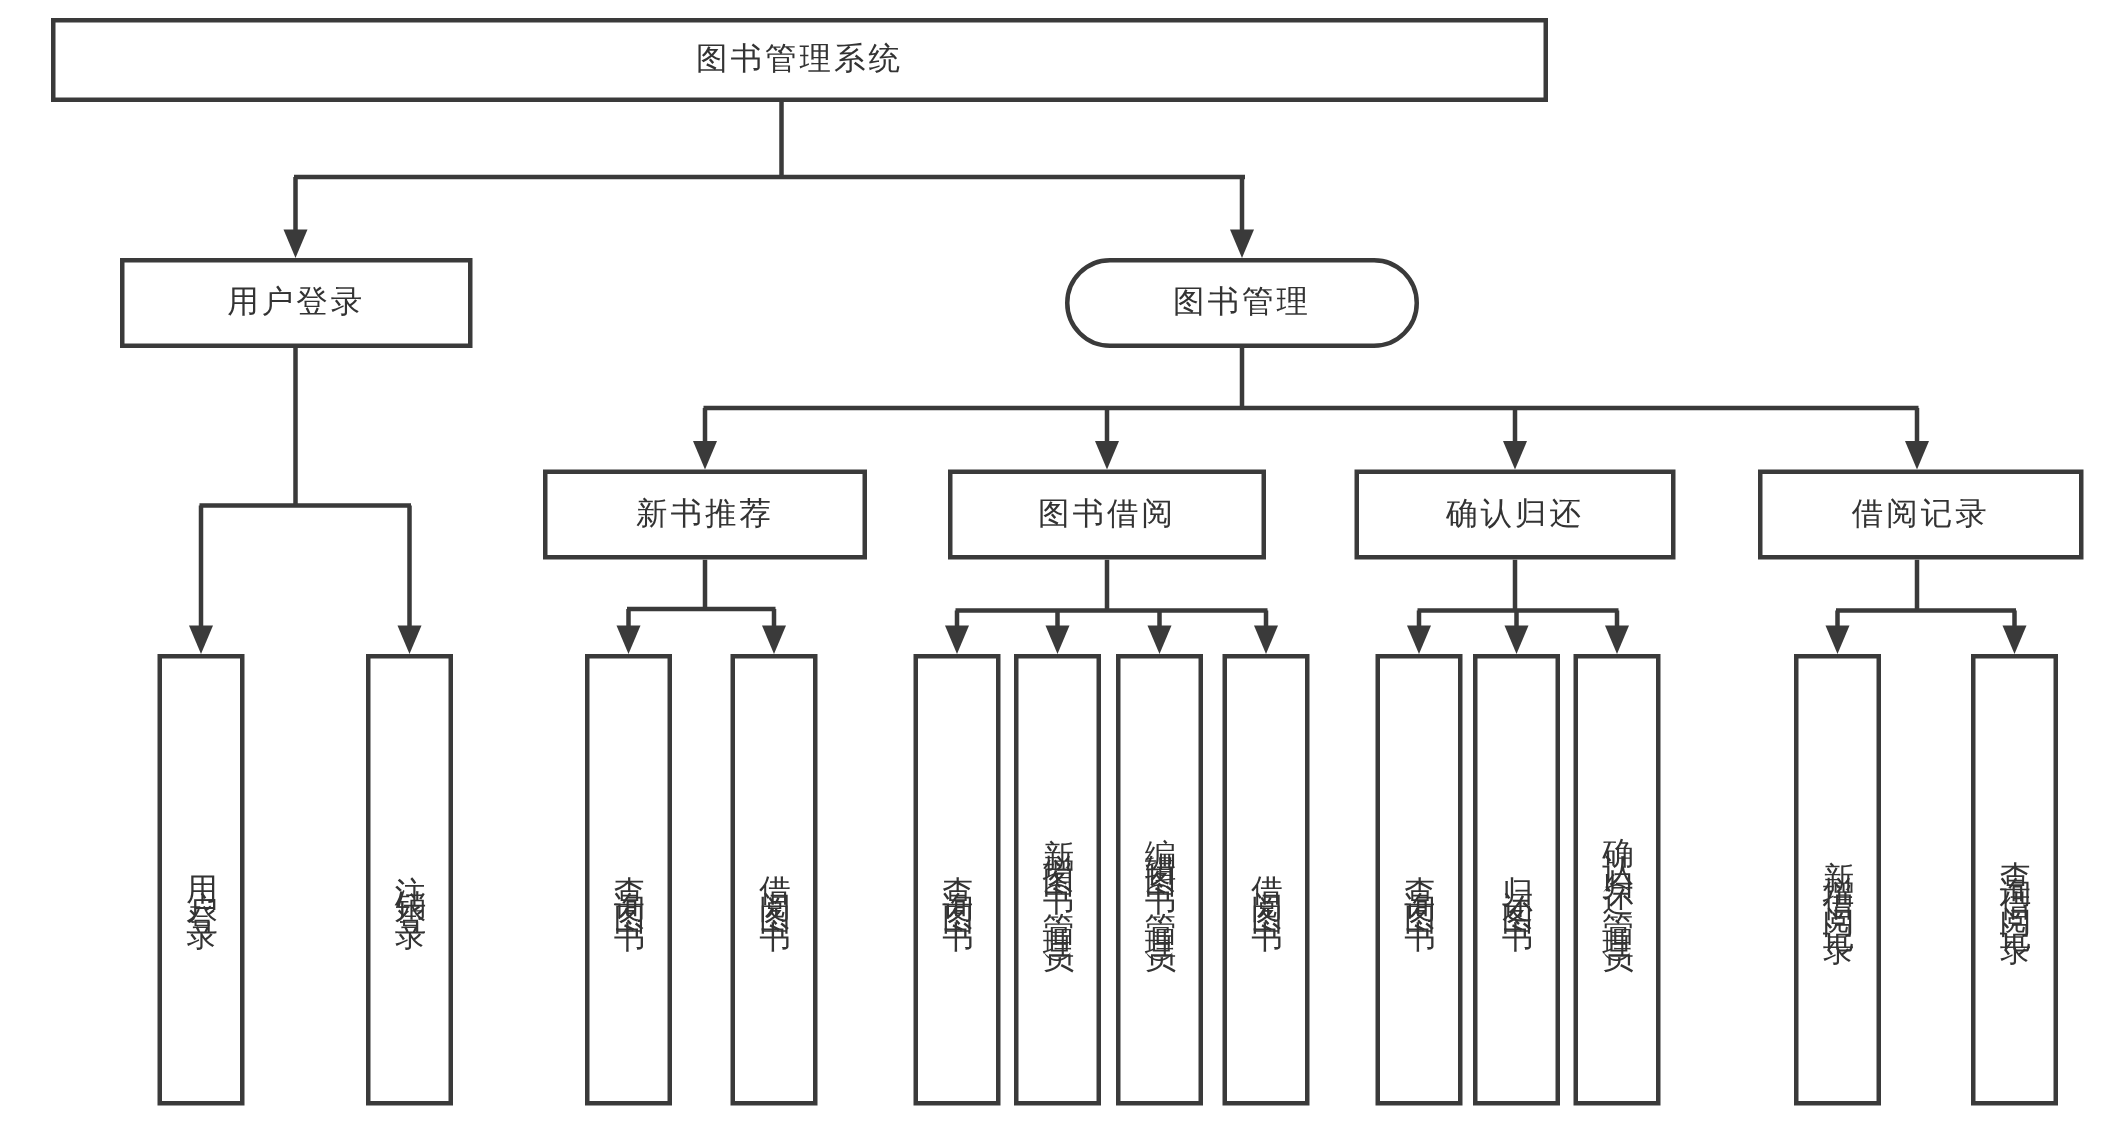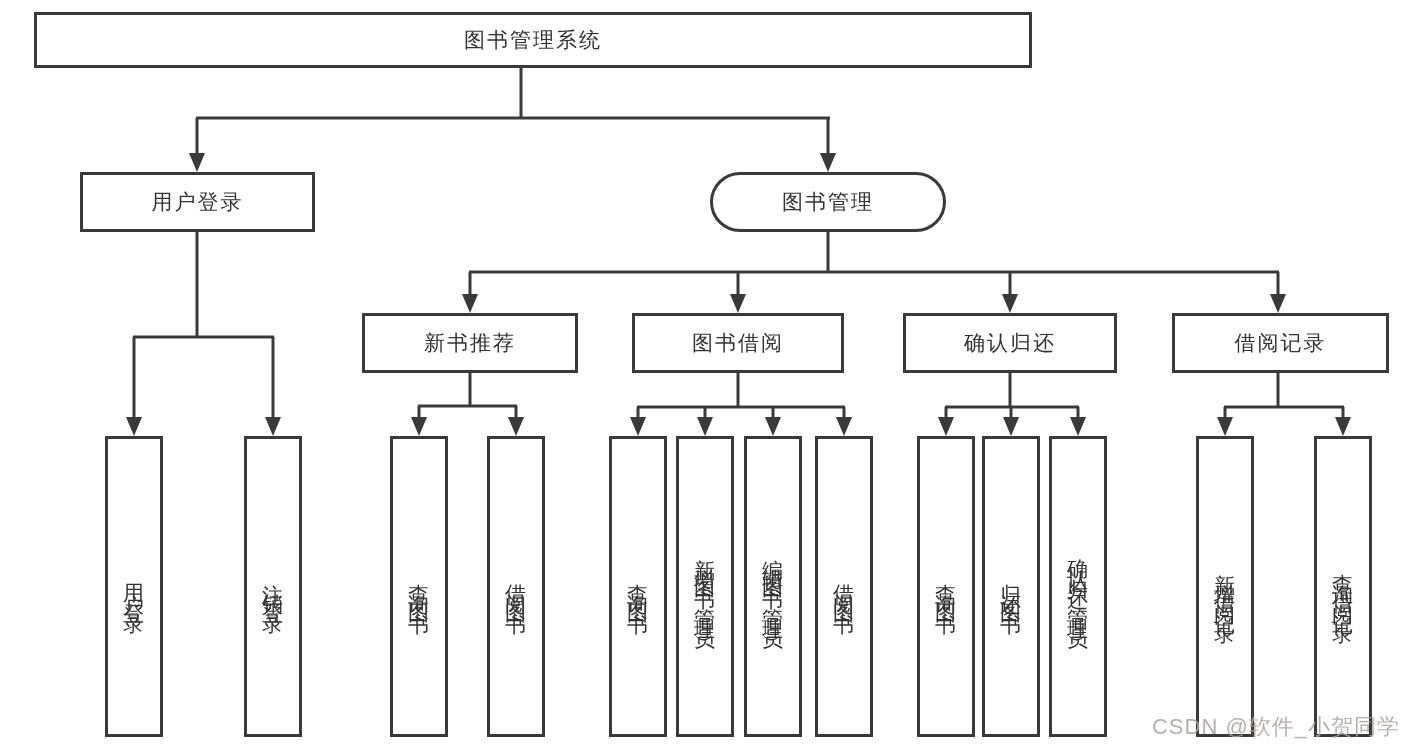--- a/index.html
+++ b/index.html
@@ -134,14 +134,13 @@
   <div class="node v p7">编辑图书（管理员）</div>
   <div class="node v p8">借阅图书</div>
 
   <div class="node v p9">查询图书</div>
   <div class="node v p10">归还图书</div>
   <div class="node v p11">确认归还（管理员）</div>
 
   <div class="node v p12">新增借阅记录</div>
   <div class="node v p13">查询借阅记录</div>
 
-  <div class="watermark">CSDN @软件_小贺同学</div>
 </div>
 
 </body></html>

